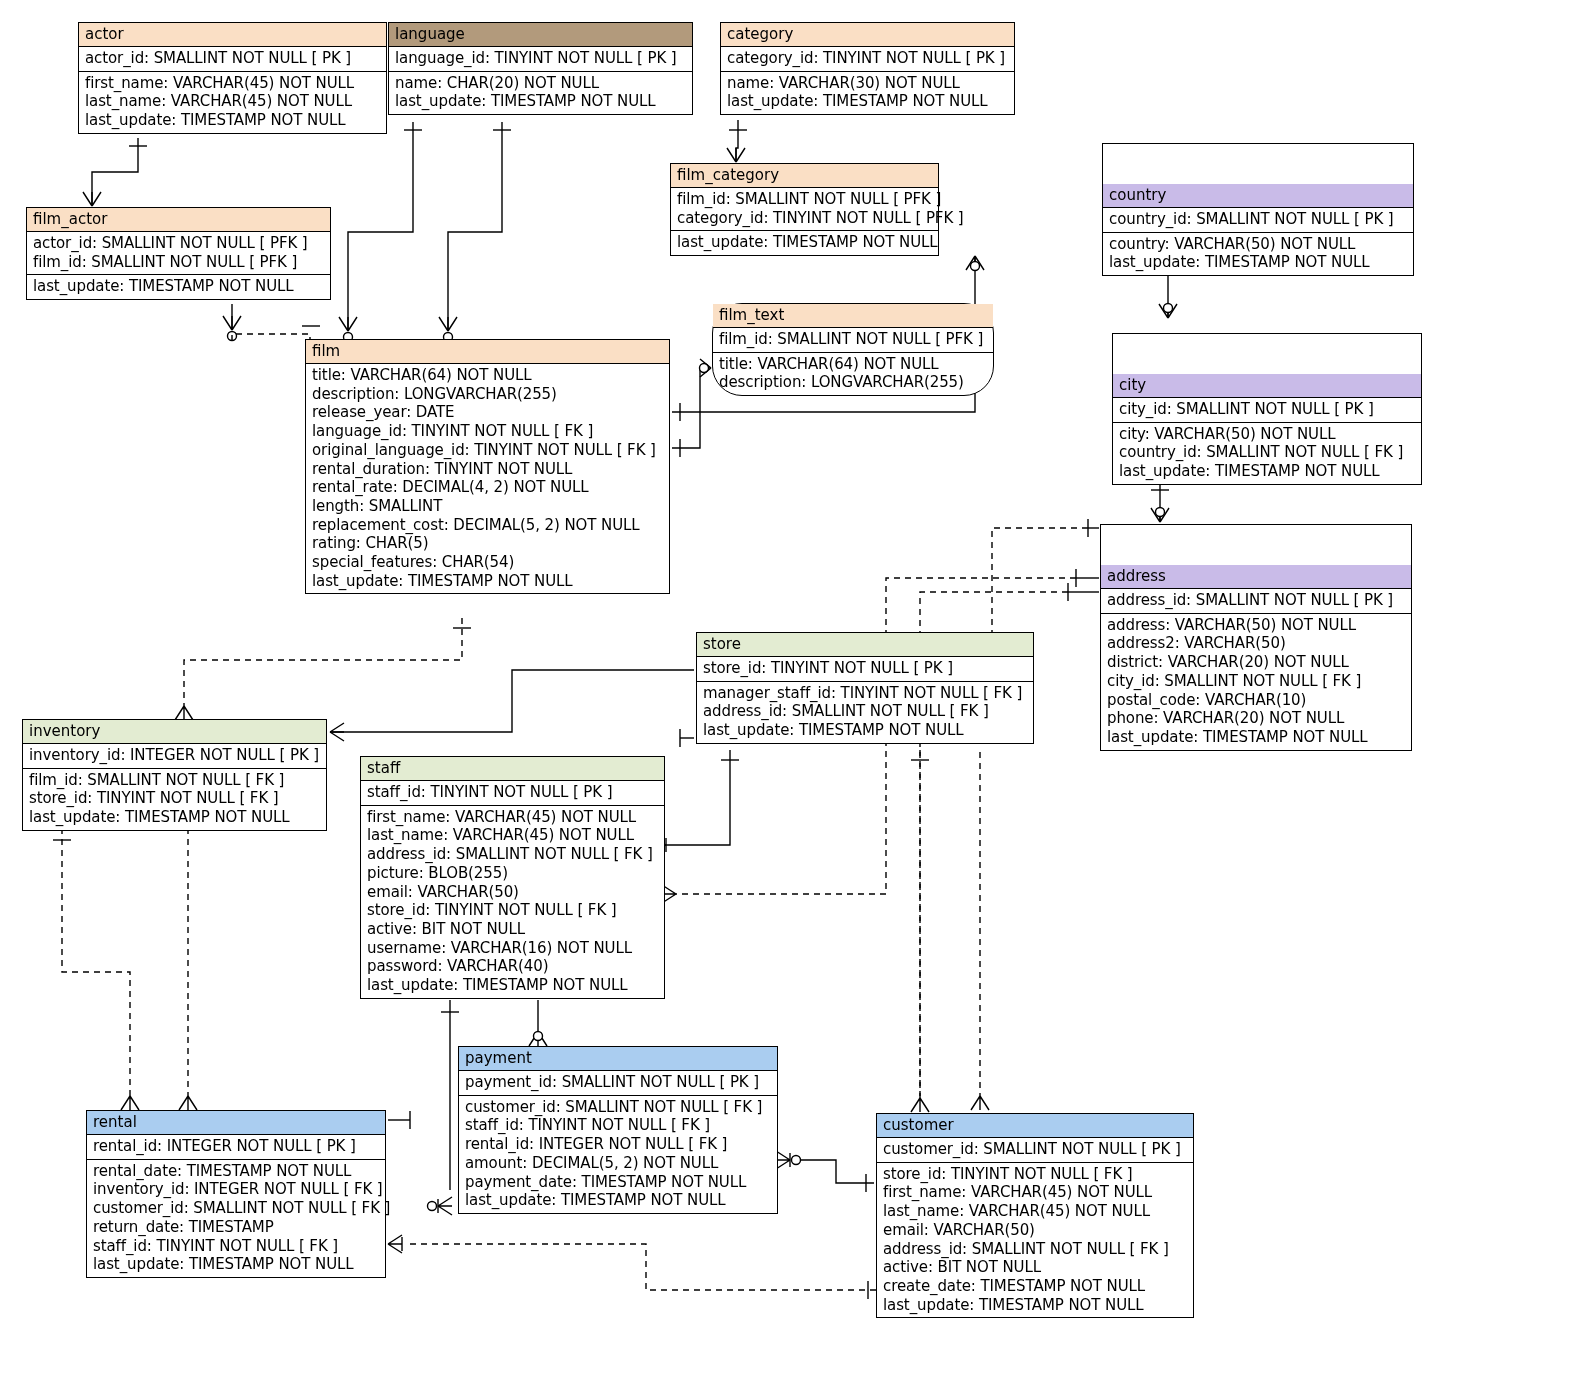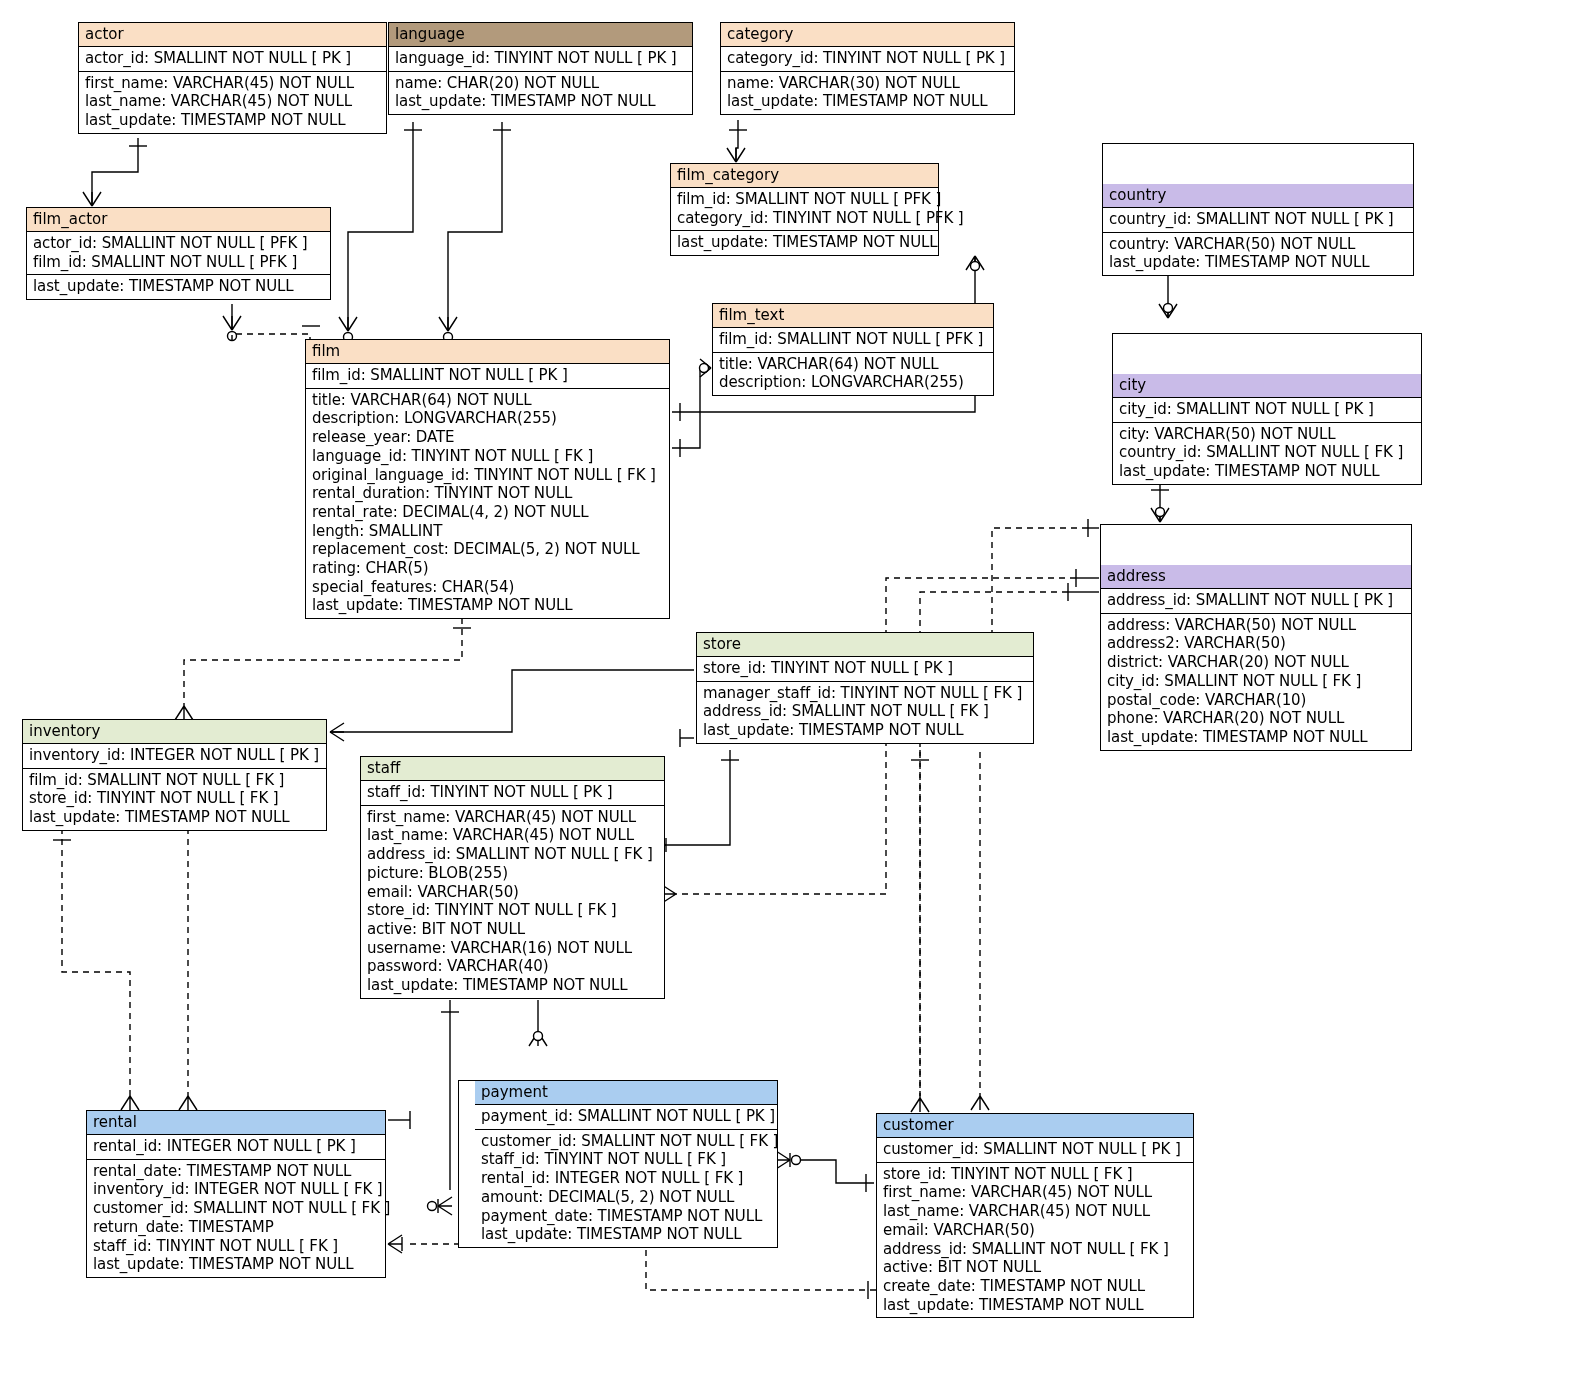--- a/index.html
+++ b/index.html
@@ -201,21 +201,21 @@
       <div class="tbl orange" style="left: 670px; top: 163px; width: 269px;">
         <div class="hdr">film_category</div>
         <div class="sec pk">
           <div class="fld">film_id: SMALLINT   NOT NULL   [ PFK ]</div>
           <div class="fld">category_id: TINYINT   NOT NULL   [ PFK ]</div>
         </div>
         <div class="sec">
           <div class="fld">last_update: TIMESTAMP   NOT NULL</div>
         </div>
       </div>
-      <div class="tbl orange" style="left: 712px; top: 303px; width: 282px;">
+      <div class="tbl orange" style="left: 712px; top: 303px; width: 282px; border-radius: 30px;">
         <div class="hdr">film_text</div>
         <div class="sec pk">
           <div class="fld">film_id: SMALLINT   NOT NULL   [ PFK ]</div>
         </div>
         <div class="sec">
           <div class="fld">title: VARCHAR(64)   NOT NULL</div>
           <div class="fld">description: LONGVARCHAR(255)</div>
         </div>
       </div>
       <div class="tbl purple" style="left: 1112px; top: 333px; width: 310px;">
@@ -224,23 +224,20 @@
           <div class="fld">city_id: SMALLINT   NOT NULL   [ PK ]</div>
         </div>
         <div class="sec">
           <div class="fld">city: VARCHAR(50)   NOT NULL</div>
           <div class="fld">country_id: SMALLINT   NOT NULL   [ FK ]</div>
           <div class="fld">last_update: TIMESTAMP   NOT NULL</div>
         </div>
       </div>
       <div class="tbl orange" style="left: 305px; top: 339px; width: 365px;">
         <div class="hdr">film</div>
-        <div class="sec pk">
-          <div class="fld">film_id: SMALLINT   NOT NULL   [ PK ]</div>
-        </div>
         <div class="sec">
           <div class="fld">title: VARCHAR(64)   NOT NULL</div>
           <div class="fld">description: LONGVARCHAR(255)</div>
           <div class="fld">release_year: DATE</div>
           <div class="fld">language_id: TINYINT   NOT NULL   [ FK ]</div>
           <div class="fld">original_language_id: TINYINT   NOT NULL   [ FK ]</div>
           <div class="fld">rental_duration: TINYINT   NOT NULL</div>
           <div class="fld">rental_rate: DECIMAL(4, 2)   NOT NULL</div>
           <div class="fld">length: SMALLINT</div>
           <div class="fld">replacement_cost: DECIMAL(5, 2)   NOT NULL</div>
@@ -297,21 +294,21 @@
           <div class="fld">address_id: SMALLINT   NOT NULL   [ FK ]</div>
           <div class="fld">picture: BLOB(255)</div>
           <div class="fld">email: VARCHAR(50)</div>
           <div class="fld">store_id: TINYINT   NOT NULL   [ FK ]</div>
           <div class="fld">active: BIT   NOT NULL</div>
           <div class="fld">username: VARCHAR(16)   NOT NULL</div>
           <div class="fld">password: VARCHAR(40)</div>
           <div class="fld">last_update: TIMESTAMP   NOT NULL</div>
         </div>
       </div>
-      <div class="tbl blue" style="left: 458px; top: 1080px; width: 320px; padding-left: 16px;">
+      <div class="tbl blue" style="left: 458px; top: 1046px; width: 320px;">
         <div class="hdr">payment</div>
         <div class="sec pk">
           <div class="fld">payment_id: SMALLINT   NOT NULL   [ PK ]</div>
         </div>
         <div class="sec">
           <div class="fld">customer_id: SMALLINT   NOT NULL   [ FK ]</div>
           <div class="fld">staff_id: TINYINT   NOT NULL   [ FK ]</div>
           <div class="fld">rental_id: INTEGER   NOT NULL   [ FK ]</div>
           <div class="fld">amount: DECIMAL(5, 2)   NOT NULL</div>
           <div class="fld">payment_date: TIMESTAMP   NOT NULL</div>

